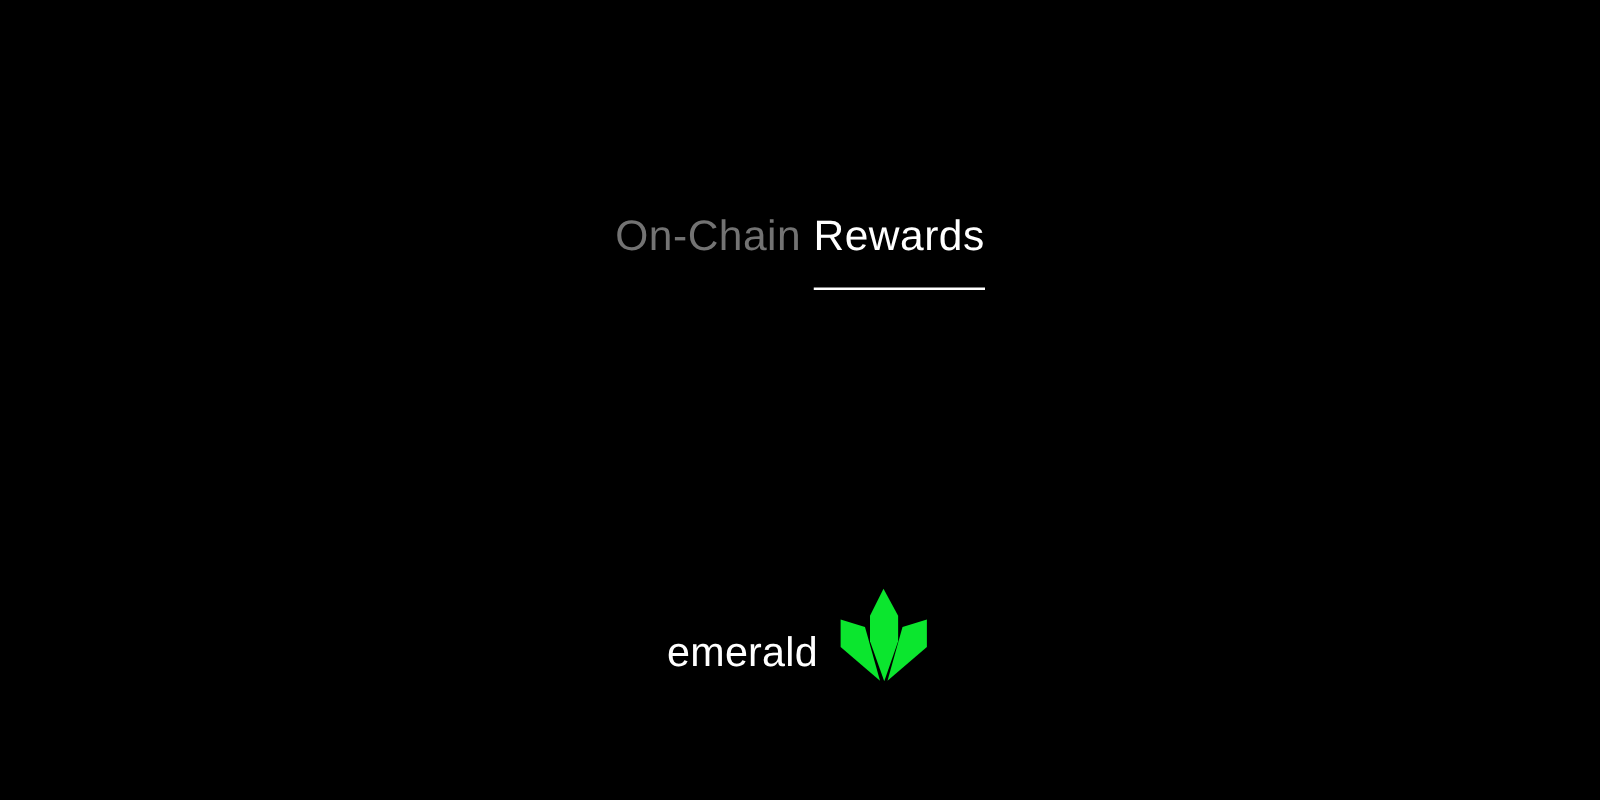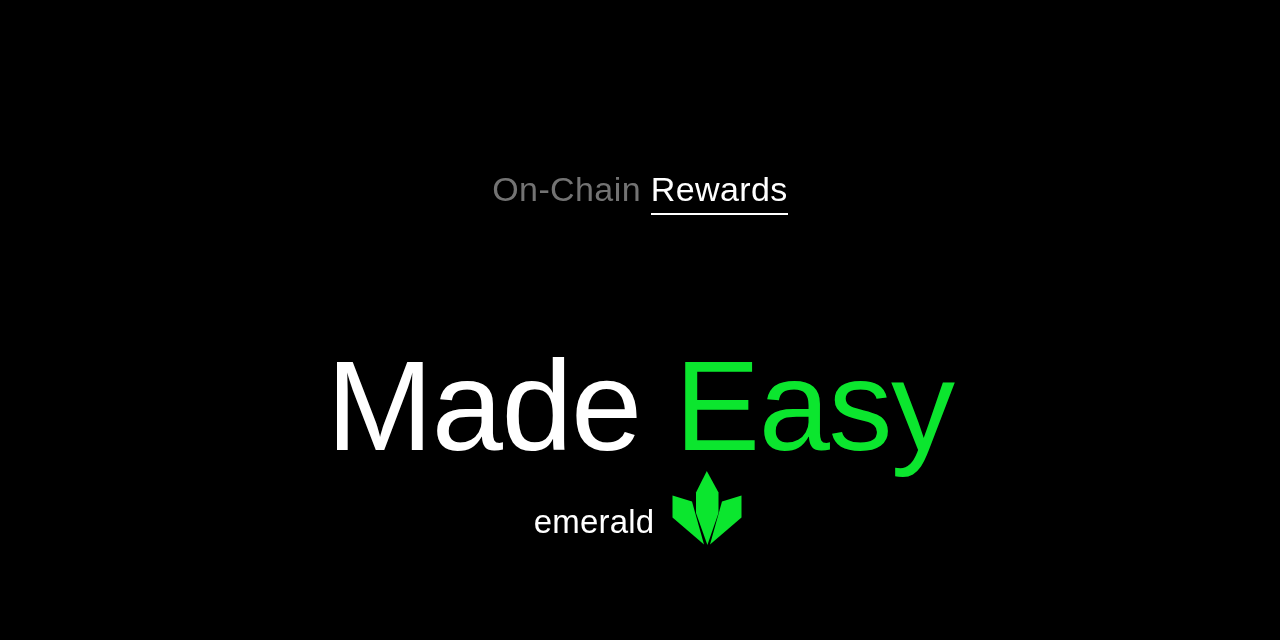--- a/index.html
+++ b/index.html
@@ -42,21 +42,21 @@
     white-space: nowrap;
   }
   .eyebrow-plain {
     color: #737373;
     font-weight: 300;
   }
   .eyebrow-emph {
     color: #ffffff;
     font-weight: 300;
     border-bottom: 2px solid #ffffff;
-    padding-bottom: 5px;
+    padding-bottom: 22px;
   }
 
   
   .headline {
     position: absolute;
     top: 244px;
     left: 0;
     width: 1280px;
     text-align: center;
     font-size: 128px;
@@ -107,23 +107,20 @@
 </style>
 </head>
 <body>
 
 <div class="slide">
 
   <div class="eyebrow">
     <span class="eyebrow-plain">On-Chain </span><span class="eyebrow-emph">Rewards</span>
   </div>
 
-  <h1 class="headline">
-    <span class="headline-first">Made </span><span class="headline-accent">Easy</span>
-  </h1>
 
   <div class="lockup">
 
     <span class="lockup-word left">emerald</span>
 
     <span class="lockup-mark">
       <svg viewBox="0 0 78 84" xmlns="http://www.w3.org/2000/svg" aria-hidden="true">
 
         <path d="M 4.5 27.5 L 24.0 33.5 L 36.0 76.5 L 4.5 49.5 Z" fill="#0BE62E"></path>
 

